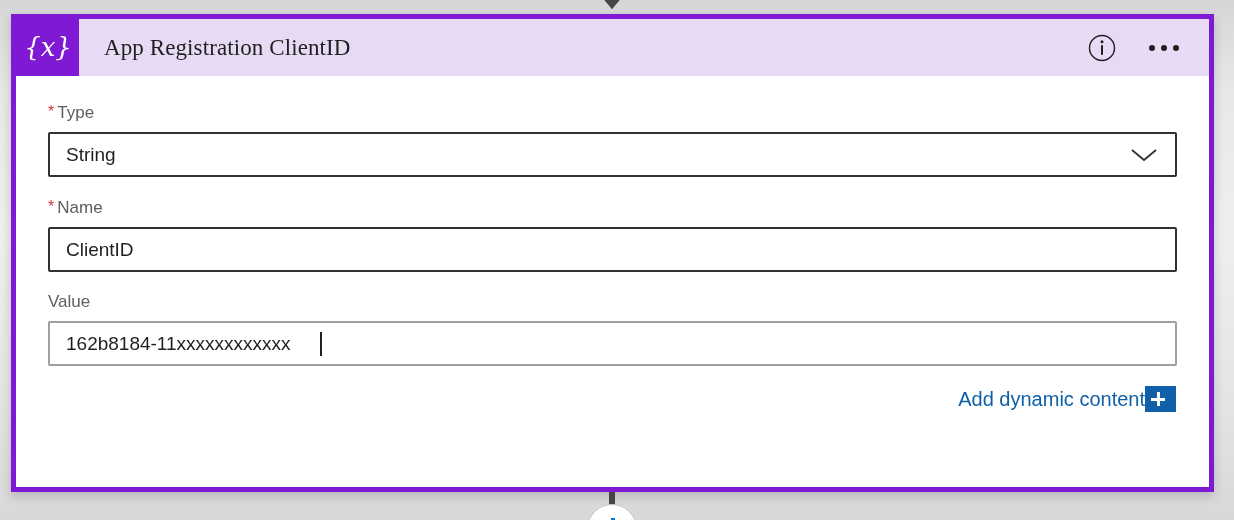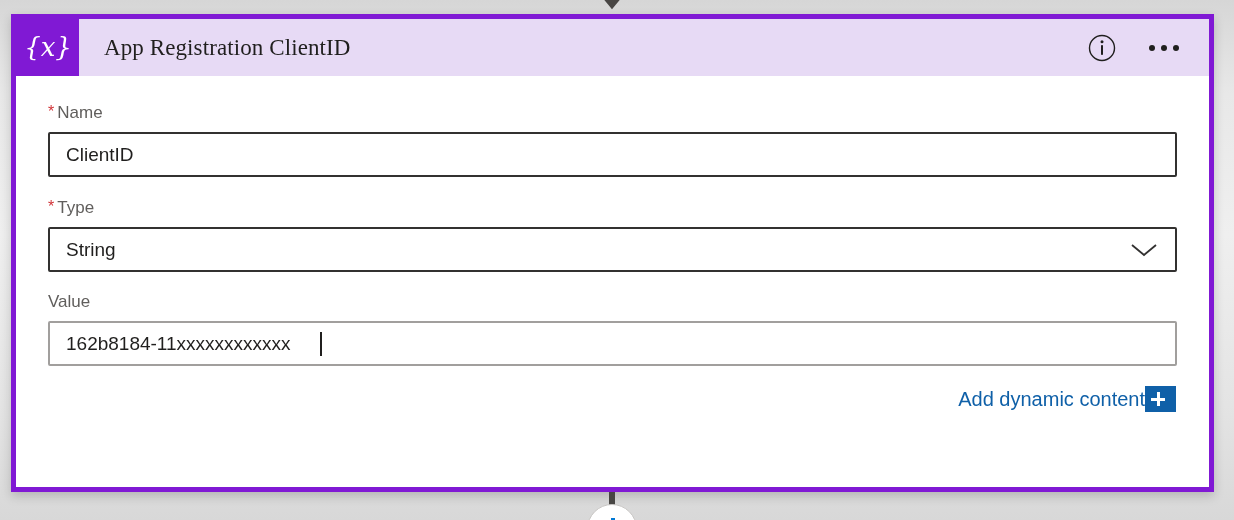--- a/index.html
+++ b/index.html
@@ -293,37 +293,37 @@
           <i></i>
           <i></i>
       </div>
     </div>
   </div>
 
   <div class="card-body">
 
     <div class="field">
       <label class="field-label">
-        <span class="req">*</span><span>Name</span>
-      </label>
-      <div class="text-input" title="Enter name">ClientID</div>
-    </div>
-
-    <div class="field">
-      <label class="field-label">
         <span class="req">*</span><span>Type</span>
       </label>
       <div class="dropdown">
         <span>String</span>
         <svg class="chev" width="30" height="18" viewBox="0 0 30 18">
           <path d="M3 4 L15 14 L27 4" fill="none" stroke="#323130" stroke-width="1.8"></path>
         </svg>
       </div>
     </div>
 
+    <div class="field">
+      <label class="field-label">
+        <span class="req">*</span><span>Name</span>
+      </label>
+      <div class="text-input" title="Enter name">ClientID</div>
+    </div>
+
     <div class="field value-field value-row">
       <label class="field-label">
         <span>Value</span>
       </label>
       <div class="text-input" title="Enter value">
         <span>162b8184-11xxxxxxxxxxxx</span>
           <span class="caret"></span>
       </div>
     </div>
 

